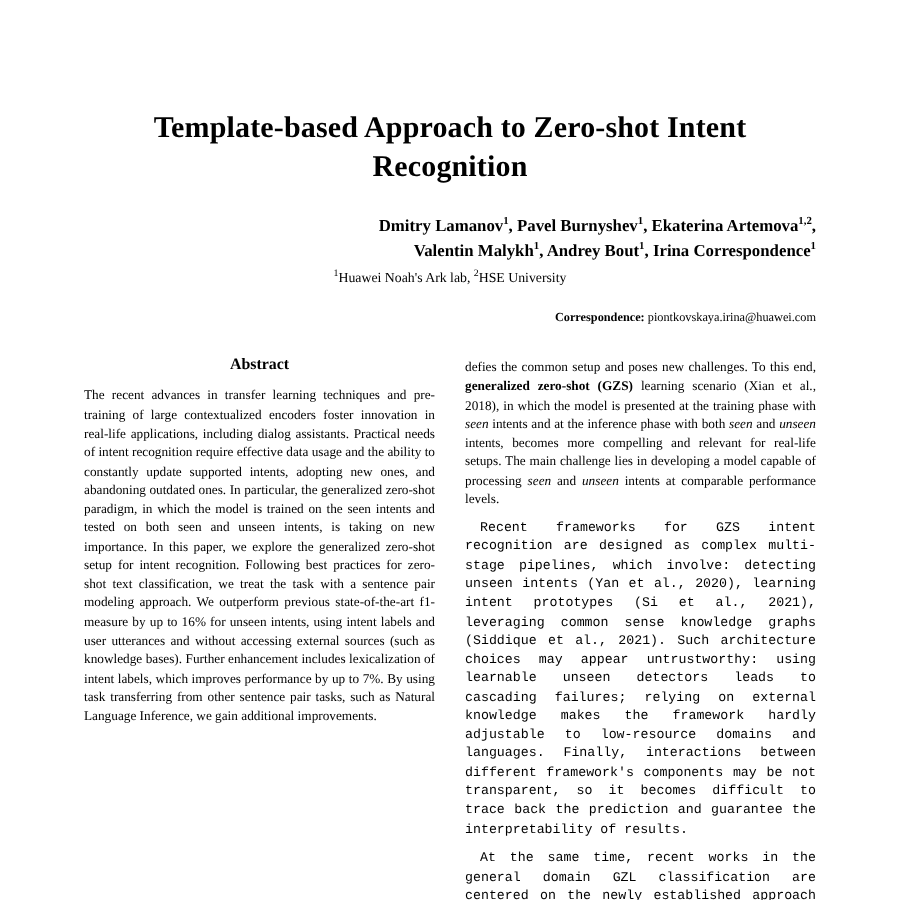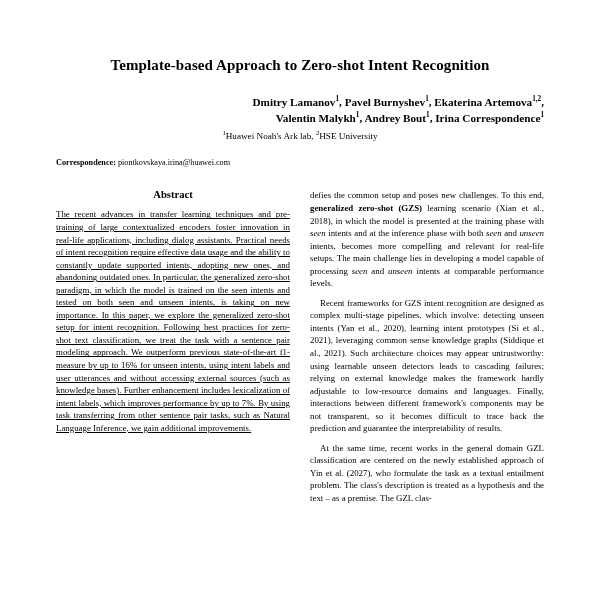--- a/index.html
+++ b/index.html
@@ -15,25 +15,25 @@
     overflow: hidden;
   }
   .page {
     position: relative;
     width: 600px;
     height: 600px;
     box-sizing: border-box;
     padding: 56px 56px 0 56px;
   }
   .title {
-    font-size: 15px;
+    font-size: 20px;
     font-weight: bold;
     text-align: center;
     line-height: 1.3;
-    margin: 0 0 18px 0;
+    margin: 16px 0 18px 0;
     letter-spacing: 0.1px;
   }
   .authors {
     font-size: 11.2px;
     font-weight: bold;
     text-align: right;
     line-height: 1.45;
     margin: 0 0 2px 0;
   }
   .authors sup {
@@ -46,21 +46,21 @@
     text-align: center;
     line-height: 1.35;
     margin: 3px 0 0 0;
   }
   .affil sup {
     font-size: 6.6px;
     vertical-align: super;
   }
   .correspondence {
     font-size: 8.2px;
-    text-align: left;
+    text-align: right;
     margin: 16px 0 0 0;
   }
   .correspondence .label {
     font-weight: bold;
   }
   .correspondence .email {
     color: #000;
   }
   .columns {
     display: flex;
@@ -89,25 +89,25 @@
   p.body {
     font-size: 8.85px;
     line-height: 1.42;
     text-align: justify;
     margin: 0 0 7px 0;
     hyphens: auto;
     -webkit-hyphens: auto;
   }
   p.body.indent {
     text-indent: 10px;
+    font-family: Liberation Mono, monospace;
   }
   .abstract-body {
     font-size: 8.8px;
     line-height: 1.44;
-    text-decoration: underline;
   }
   b { font-weight: bold; }
   i { font-style: italic; }
 </style>
 </head>
 <body>
 
 <div class="page">
 
   <h1 class="title">Template-based Approach to Zero-shot Intent Recognition</h1>

